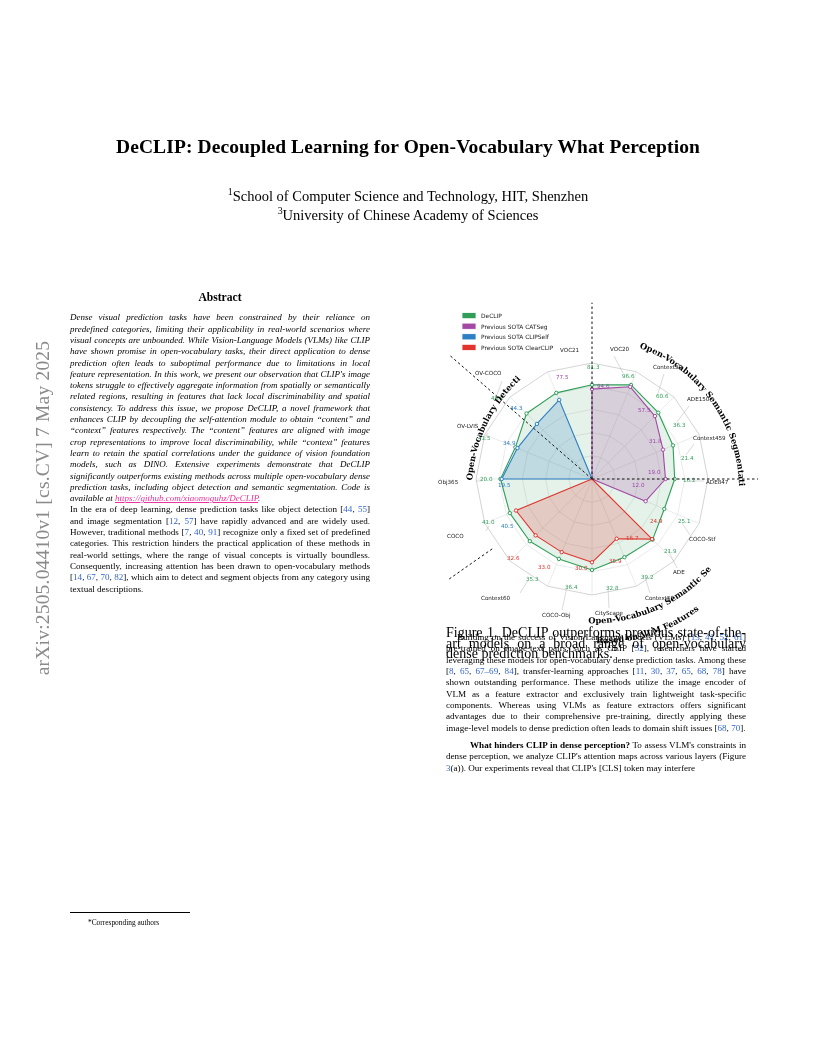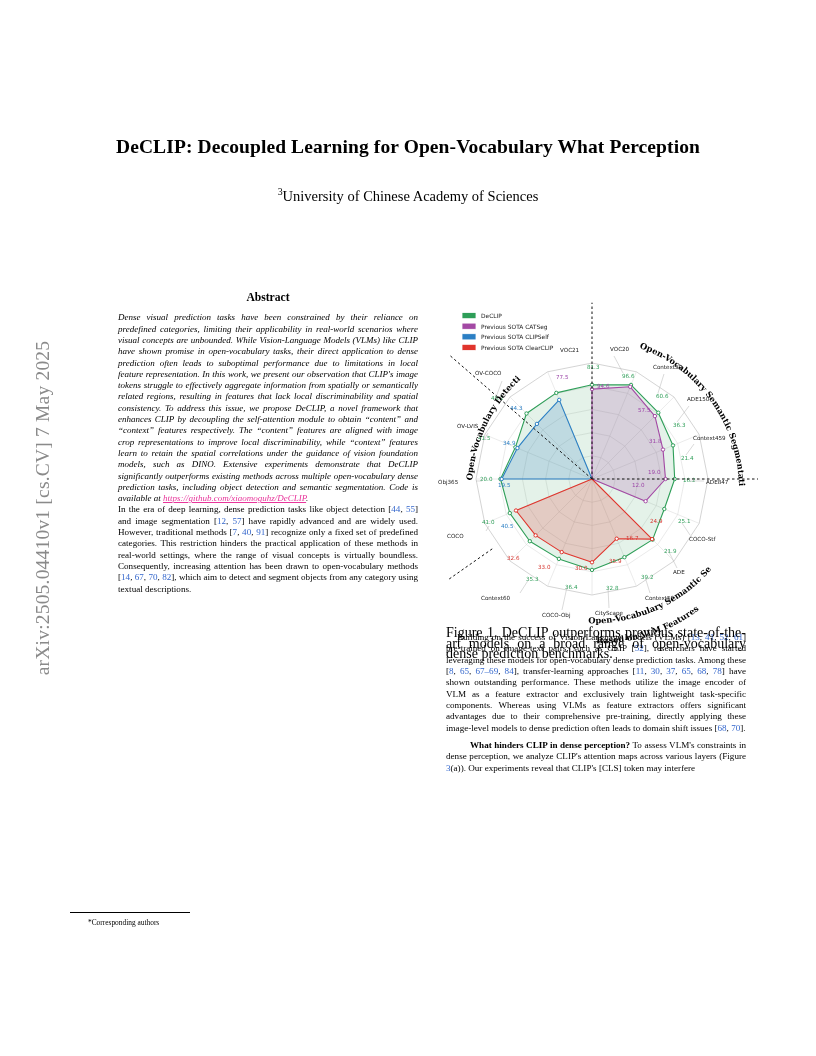--- a/index.html
+++ b/index.html
@@ -37,21 +37,21 @@
   #authors {
     position:absolute; left:70px; top:187px; width:676px;
     text-align:center; font-size:14.5px; line-height:19px;
   }
   #authors .aline { display:block; white-space:nowrap; }
   #authors .names span.nm { margin:0 10px; }
   sup { font-size:.68em; vertical-align: super; line-height:0; }
 
   
   .col { position:absolute; width:300px; font-size:9.1px; line-height:11.35px; text-align:justify; }
-  #col-left  { left:70px;  top:292px;margin-left:48px; }
+  #col-left  { left:70px;  top:292px; }
   #col-right { left:446px; top:292px; }
 
   h2.sec {
     font-size:11.6px; font-weight:bold; text-align:left;
     margin:0 0 7px 0; line-height:14px;
   }
   .abs-head { font-size:11.6px; font-weight:bold; text-align:center; margin:0 0 9px 0; }
   .abstract { font-style: italic; font-size:9.0px; line-height:11.3px; text-align:justify; }
   p.body { margin:0 0 0 0; text-indent: 11px; }
   .cite { color:#3366cc; }
@@ -83,20 +83,21 @@
   .grp-label { font-family:"DejaVu Serif", serif; font-size:8.3px; font-weight:bold; fill:#000; }
 </style>
 </head>
 <body>
 
 <div id="arxiv-stamp">arXiv:2505.04410v1  [cs.CV]  7 May 2025</div>
 
 <div id="title">DeCLIP: Decoupled Learning for Open-Vocabulary What Perception</div>
 
 <div id="authors">
+  <span class="aline" id="aff-0"><sup>1</sup>School of Computer Science and Technology, HIT, Shenzhen</span>
   <span class="aline" id="aff-2"><sup>3</sup>University of Chinese Academy of Sciences</span>
 </div>
 
 <div class="col" id="col-left">
   <div class="abs-head">Abstract</div>
   <div class="abstract">
     <span>Dense visual prediction tasks have been constrained by their reliance on predefined categories, limiting their applicability in real-world scenarios where visual concepts are unbounded. While Vision-Language Models (VLMs) like CLIP have shown promise in open-vocabulary tasks, their direct application to dense prediction often leads to suboptimal performance due to limitations in local feature representation. In this work, we present our observation that CLIP's image tokens struggle to effectively aggregate information from spatially or semantically related regions, resulting in features that lack local discriminability and spatial consistency. To address this issue, we propose DeCLIP, a novel framework that enhances CLIP by decoupling the self-attention module to obtain “content” and “context” features respectively. The “content” features are aligned with image crop representations to improve local discriminability, while “context” features learn to retain the spatial correlations under the guidance of vision foundation models, such as DINO. Extensive experiments demonstrate that DeCLIP significantly outperforms existing methods across multiple open-vocabulary dense prediction tasks, including object detection and semantic segmentation. Code is available at </span><a class="url" href="#">https://github.com/xiaomoguhz/DeCLIP</a><span>.</span>
   </div>
 
   <p class="body" style="text-indent:0;" id="intro-p1">In the era of deep learning, dense prediction tasks like object detection [<span class="cite">44</span>, <span class="cite">55</span>] and image segmentation [<span class="cite">12</span>, <span class="cite">57</span>] have rapidly advanced and are widely used. However, traditional methods [<span class="cite">7</span>, <span class="cite">40</span>, <span class="cite">91</span>] recognize only a fixed set of predefined categories. This restriction hinders the practical application of these methods in real-world settings, where the range of visual concepts is virtually boundless. Consequently, increasing attention has been drawn to open-vocabulary methods [<span class="cite">14</span>, <span class="cite">67</span>, <span class="cite">70</span>, <span class="cite">82</span>], which aim to detect and segment objects from any category using textual descriptions.</p>

